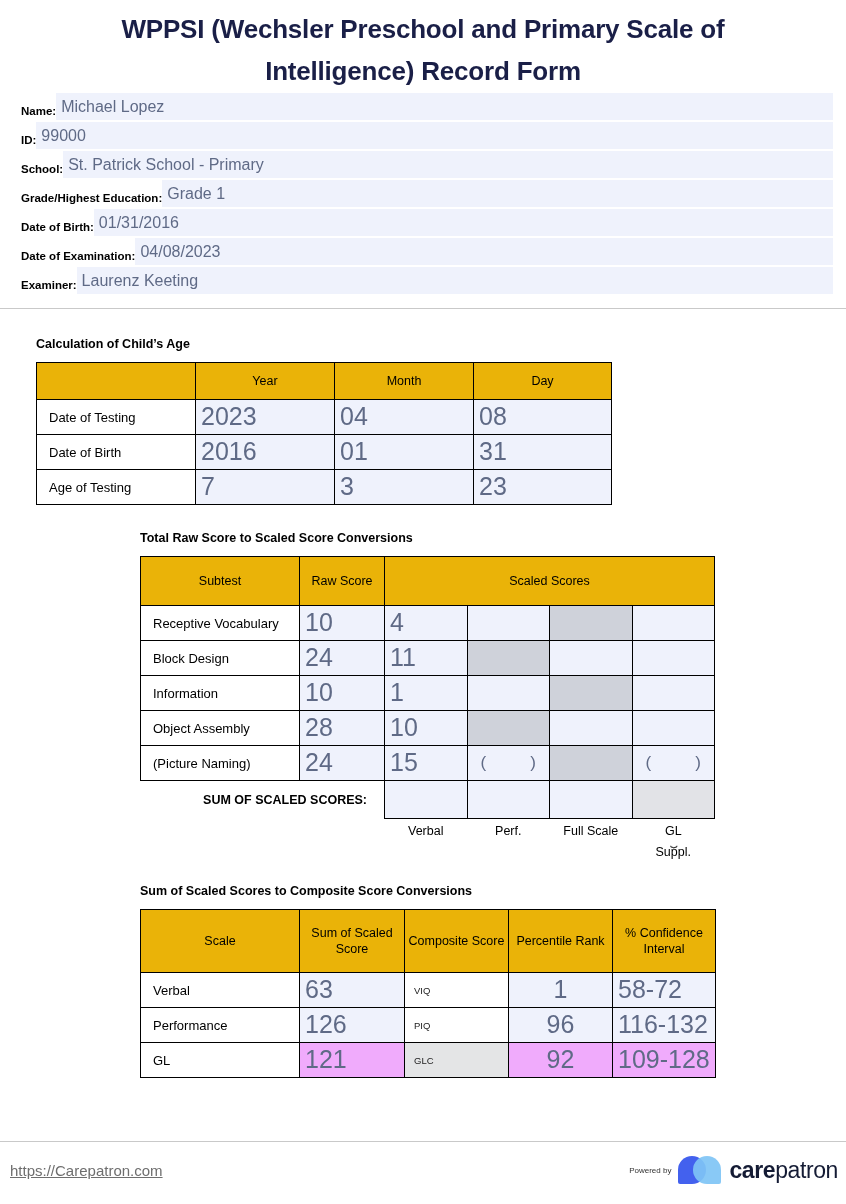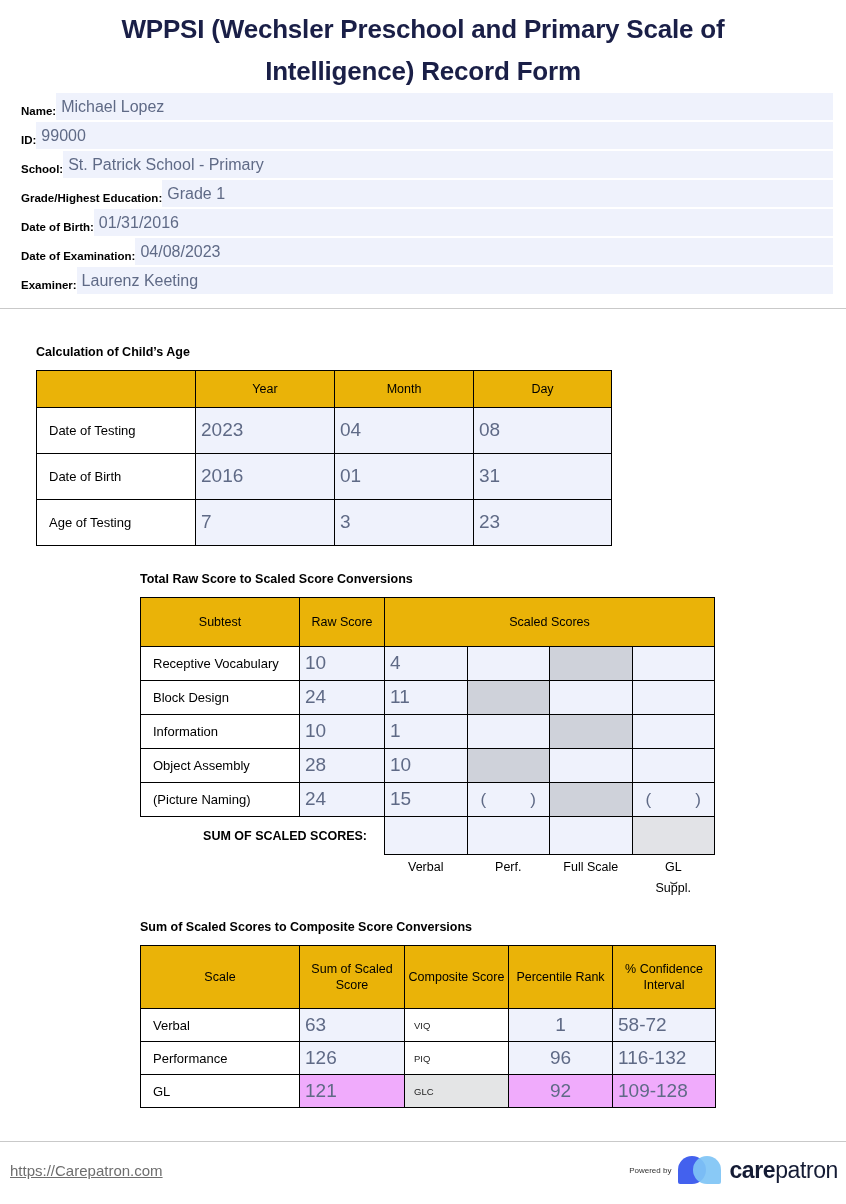--- a/index.html
+++ b/index.html
@@ -68,21 +68,21 @@
   
   .section {
     padding-left: 140px;
   }
   .section-heading {
     font-size: 12.5px;
     font-weight: bold;
     color: #000;
     margin: 0 0 11px 0;
   }
-  .sec-gap-1 { margin-top: 36px; padding-left: 36px; }
+  .sec-gap-1 { margin-top: 28px; padding-left: 36px; }
   .sec-gap-2 { margin-top: 26px; }
   .sec-gap-3 { margin-top: 24px; }
 
   table {
     border-collapse: collapse;
     table-layout: fixed;
   }
   table td, table th {
     border: 1.6px solid #000;
     padding: 0;
@@ -100,34 +100,34 @@
   .lbl {
     background: #ffffff;
     font-size: 13px;
     color: #000;
     padding: 5px 0 5px 12px;
     text-align: left;
   }
   .val {
     background: #eff2fc;
     color: #5f6a86;
-    font-size: 19px;
+    font-size: 25px;
     padding: 2px 0 3px 5px;
     text-align: left;
     white-space: nowrap;
   }
   .val-c { text-align: center; padding-left: 0; }
   .shade { background: #cfd2da; }
   .shade-lite { background: #f0abfc; }
   .blank { background: #eff2fc; }
 
   
   .t-age { width: 575px; }
   .t-age .r-h td { height: 37px; }
-  .t-age tr td { height: 46px; }
+  .t-age tr td { height: 32px; }
 
   
   .t-sub { width: 575px; }
   .t-sub .hdr td { height: 49px; }
   .t-sub .srow td { height: 34px; }
 
   .paren {
     color: #5f6a86;
     font-size: 17px;
     display: flex;

